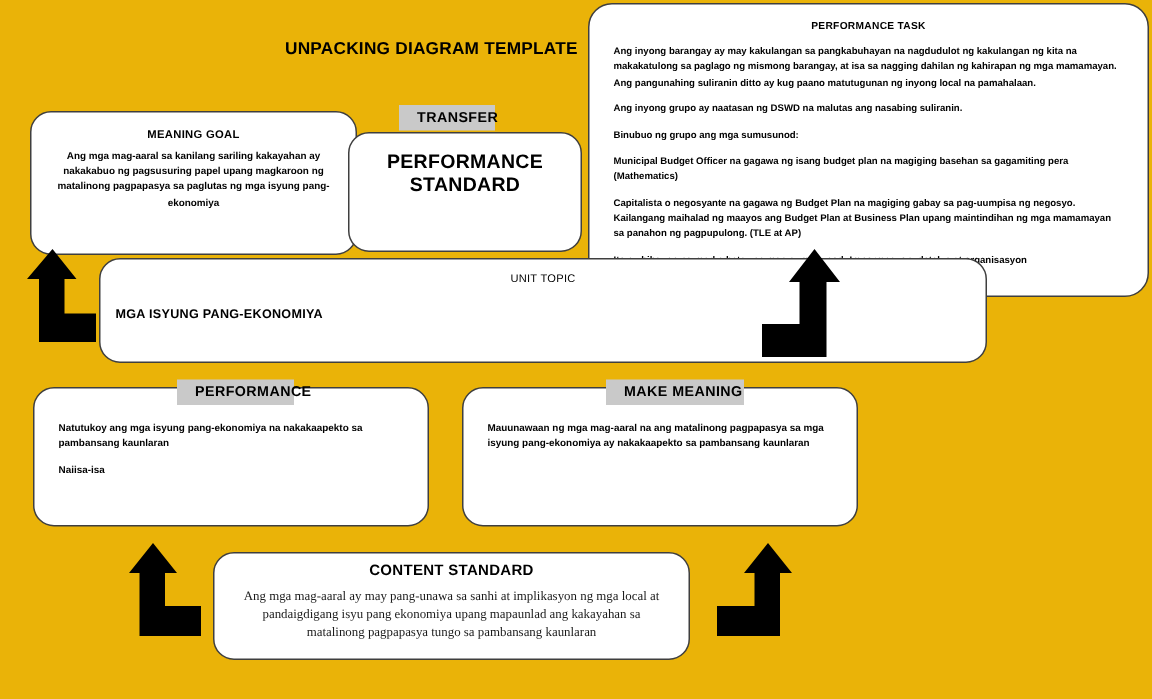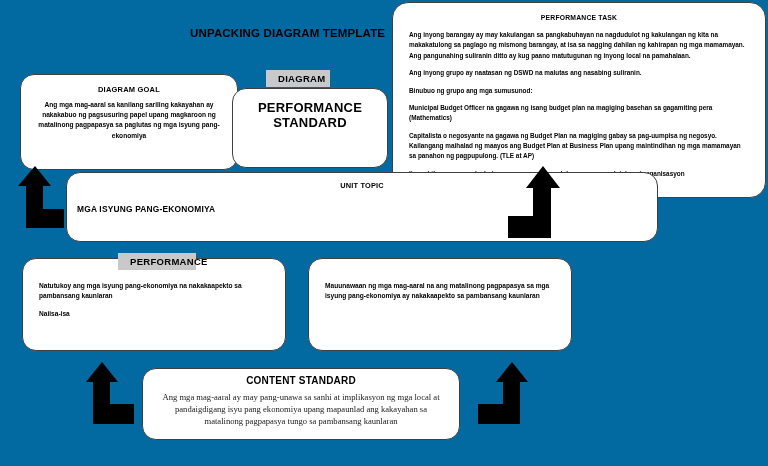--- a/index.html
+++ b/index.html
@@ -4,21 +4,21 @@
 <style>
   html, body {
     margin: 0;
     padding: 0;
     background: #ffffff;
   }
   #page {
     position: relative;
     width: 768px;
     height: 466px;
-    background: #0369a1;
+    background: #eab308;
     overflow: hidden;
     font-family: "Liberation Sans", sans-serif;
     color: #000000;
   }
 
   
   .box {
     position: absolute;
     box-sizing: border-box;
     border: 1.2px solid #3f3f3f;
@@ -128,21 +128,21 @@
   }
   .cs-heading {
     font-size: 10px;
     font-weight: bold;
     text-align: center;
     letter-spacing: .2px;
     margin: 6px 0 5px 0;
   }
   .ut-line1 {
     font-size: 7.4px;
-    font-weight: bold;
+    font-weight: normal;
     text-align: center;
     letter-spacing: .2px;
     margin: 8px 0 0 0;
   }
   .ut-line2 {
     font-size: 8.4px;
     font-weight: bold;
     text-align: left;
     letter-spacing: .2px;
     margin: 14px 0 0 0;
@@ -165,26 +165,26 @@
         <p>Binubuo ng grupo ang mga sumusunod:</p>
         <p>Municipal Budget Officer na gagawa ng isang budget plan na magiging basehan sa gagamiting pera (Mathematics)</p>
         <p>Capitalista o negosyante na gagawa ng Budget Plan na magiging gabay sa pag-uumpisa ng negosyo. Kailangang maihalad ng maayos ang Budget Plan at Business Plan upang maintindihan ng mga mamamayan sa panahon ng pagpupulong. (TLE at AP)</p>
         <p>Ito ay bibgyan ng marka batay sa mga sumusunod: Impormasyon, detalye at organisasyon</p>
       </div>
     </div>
   </div>
 
   <div class="box" id="transfer-goal-box">
     <div class="box-inner" style="padding:10px 12px;">
-      <div class="hdr-plain">DIAGRAM GOAL</div>
+      <div class="hdr-plain">MEANING GOAL</div>
       <div class="sans-body center">Ang mga mag-aaral sa kanilang sariling kakayahan ay nakakabuo ng pagsusuring papel upang magkaroon ng matalinong pagpapasya sa paglutas ng mga isyung pang-ekonomiya</div>
     </div>
   </div>
 
-  <div class="tab-label" id="tab-transfer">DIAGRAM</div>
+  <div class="tab-label" id="tab-transfer">TRANSFER</div>
 
   <div class="box" id="perf-standard-box">
     <div class="box-inner" style="padding:0 9px;">
       <div class="ps-heading">PERFORMANCE STANDARD</div>
     </div>
   </div>
 
   <div class="box" id="unit-topic-box">
     <div class="box-inner" style="padding:0 10px;">
       <div class="ut-line1">UNIT TOPIC</div>
@@ -202,20 +202,21 @@
   </div>
   <div class="tab-label" id="tab-acquisition">PERFORMANCE</div>
 
   <div class="box" id="make-meaning-box">
     <div class="box-inner" style="padding:22px 16px 0 16px;">
       <div class="sans-body left">
         <p class="acq-p">Mauunawaan ng mga mag-aaral na ang matalinong pagpapasya sa mga isyung pang-ekonomiya ay nakakaapekto sa pambansang kaunlaran</p>
       </div>
     </div>
   </div>
+  <div class="tab-label" id="tab-make-meaning">MAKE MEANING</div>
 
   <div class="box" id="content-std-box">
     <div class="box-inner" style="padding:0 14px;">
       <div class="cs-heading">CONTENT STANDARD</div>
       <div class="serif-body center">Ang mga mag-aaral ay may pang-unawa sa sanhi at implikasyon ng mga local at pandaigdigang isyu pang ekonomiya upang mapaunlad ang kakayahan sa matalinong pagpapasya tungo sa pambansang kaunlaran</div>
     </div>
   </div>
 
   <div class="arrow" id="arrow-left-up">
     <svg viewBox="0 0 46 62" width="46" height="62" xmlns="http://www.w3.org/2000/svg">

